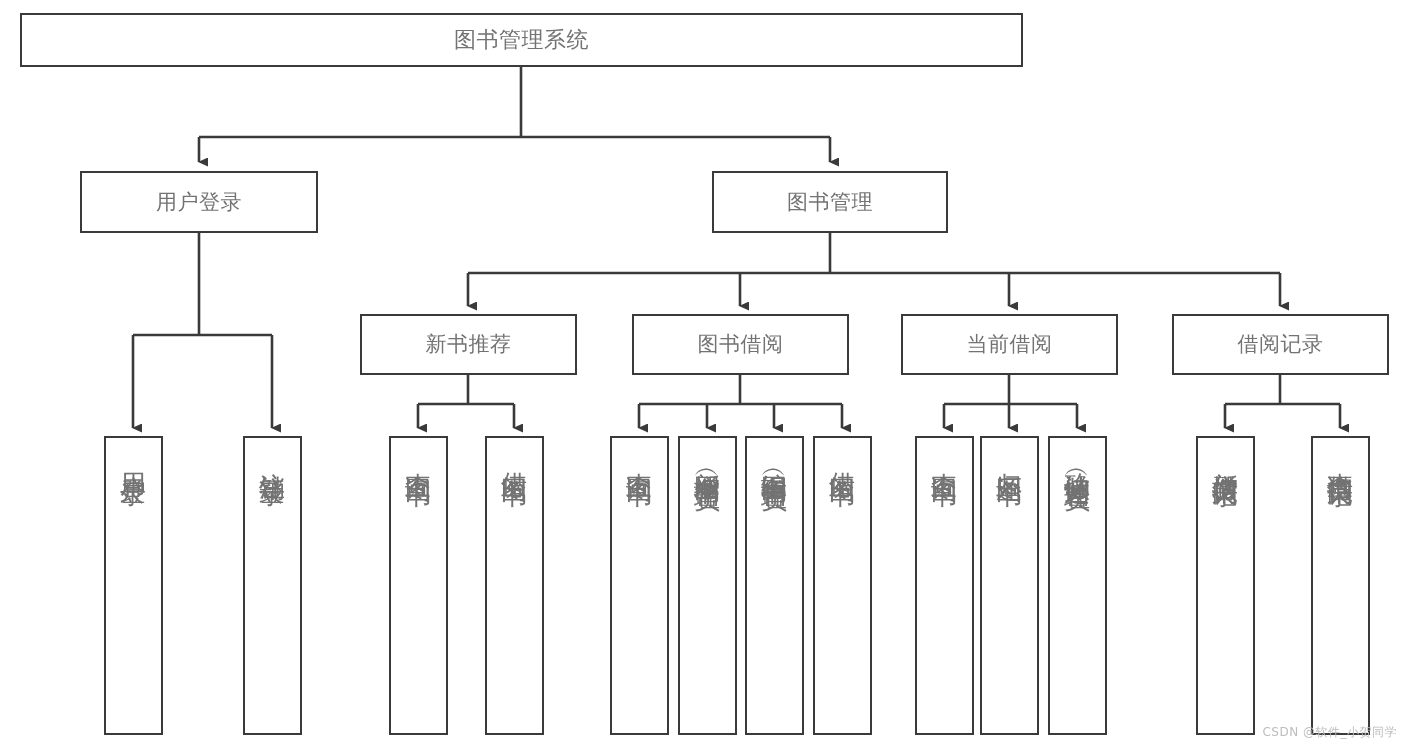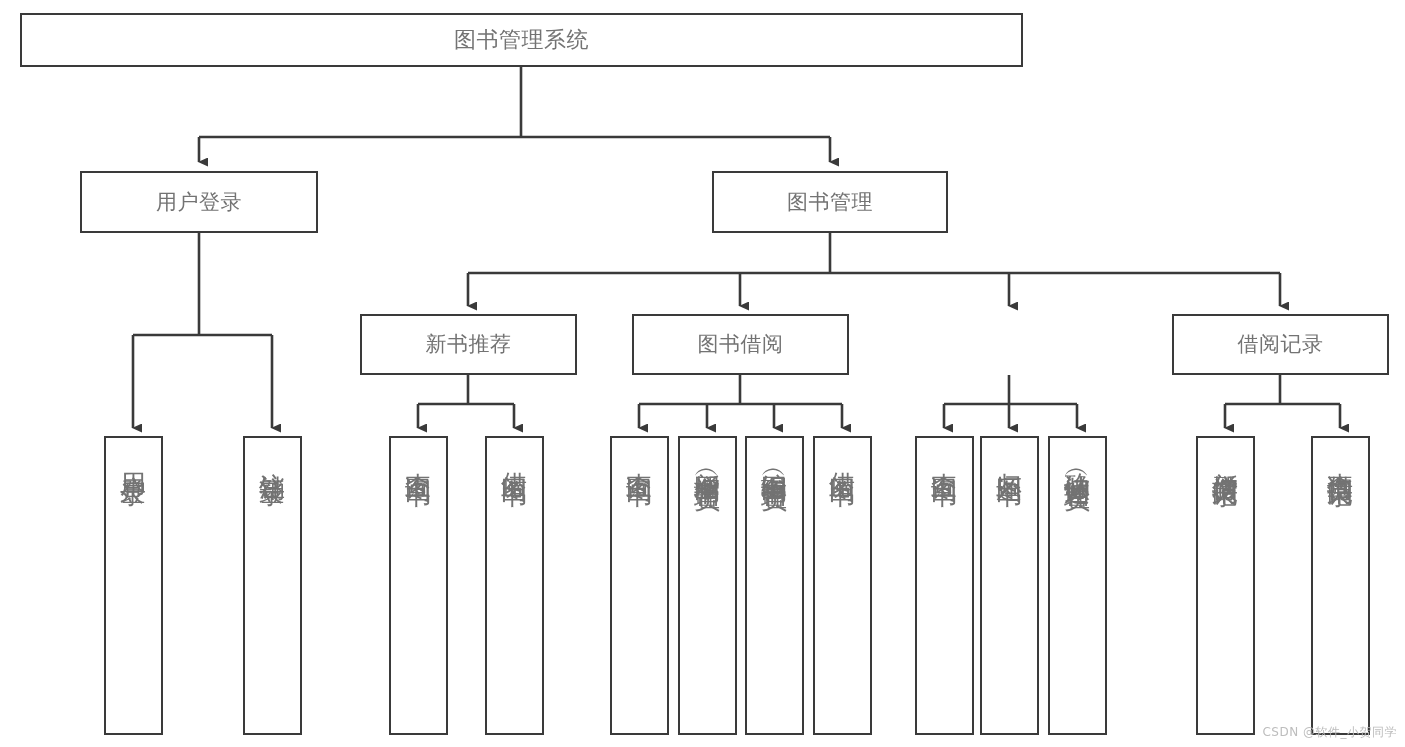--- a/index.html
+++ b/index.html
@@ -134,20 +134,23 @@
   <div class="node horiz" style="left:712px;top:171px;width:236px;height:62px;">
     <span class="node-label">图书管理</span>
   </div>
 
   <div class="node horiz" style="left:360px;top:314px;width:217px;height:61px;">
     <span class="node-label">新书推荐</span>
   </div>
   <div class="node horiz" style="left:632px;top:314px;width:217px;height:61px;">
     <span class="node-label">图书借阅</span>
   </div>
+  <div class="node horiz" style="left:901px;top:314px;width:217px;height:61px;">
+    <span class="node-label">当前借阅</span>
+  </div>
   <div class="node horiz" style="left:1172px;top:314px;width:217px;height:61px;">
     <span class="node-label">借阅记录</span>
   </div>
 
   <div class="node vert" style="left:104px;top:436px;width:59px;height:299px;">
     <span class="node-label">用户登录</span>
   </div>
   <div class="node vert" style="left:243px;top:436px;width:59px;height:299px;">
     <span class="node-label">注销登录</span>
   </div>

